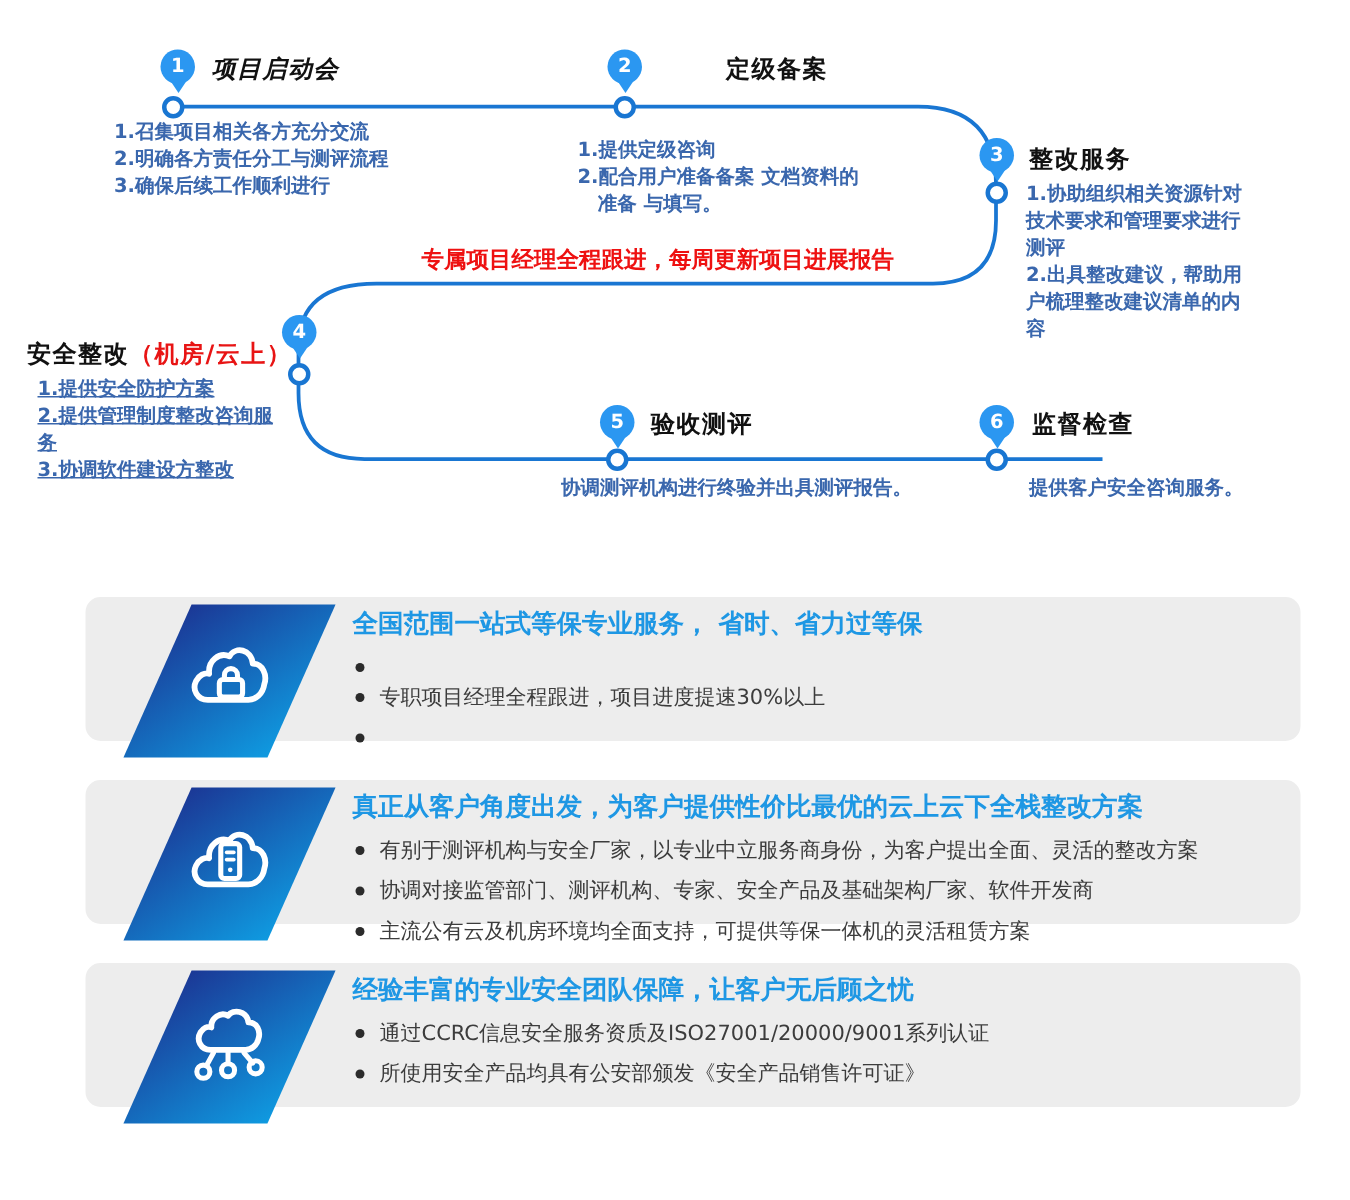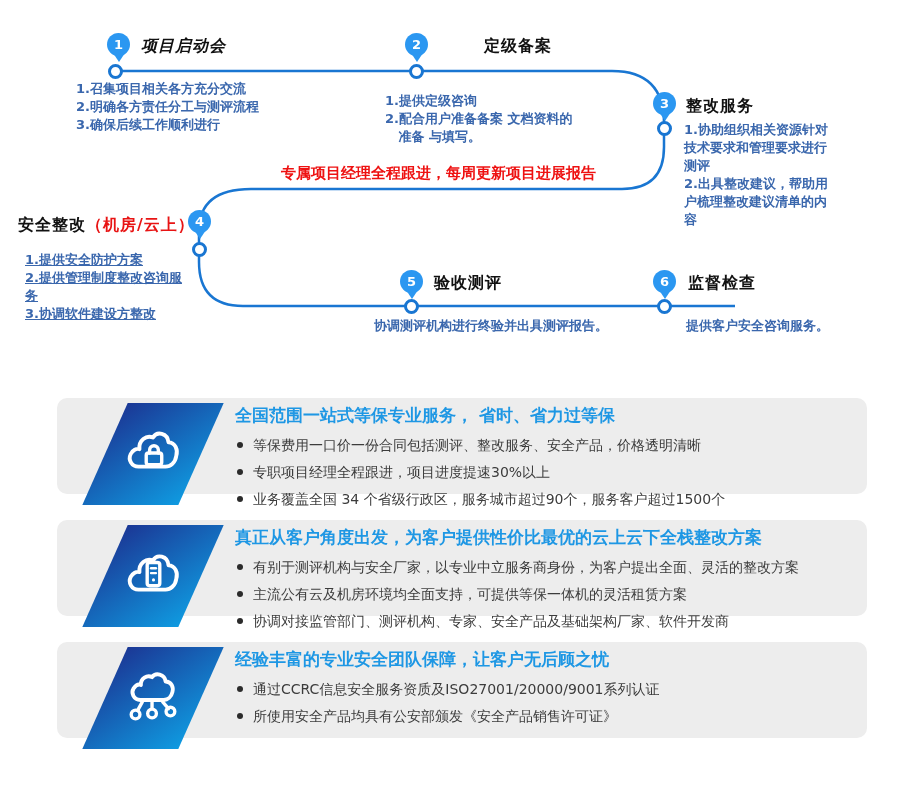--- a/index.html
+++ b/index.html
@@ -64,21 +64,21 @@
     <div class="pin" style="left:400px;top:270px;">
         <span>5</span>
       </div>
     <div class="pin" style="left:653px;top:270px;">
         <span>6</span>
       </div>
 
     <div class="step-title" style="left:141px;top:36px;font-style:italic;">项目启动会</div>
     <div class="step-title" style="left:439px;top:36px;margin-left:45px;">定级备案</div>
     <div class="step-title" style="left:686px;top:96px;">整改服务</div>
-    <div class="step-title" style="left:18px;top:215px;"><span>安全整改</span><span class="red">（机房/云上）</span></div>
+    <div class="step-title" style="left:18px;top:226px;"><span>安全整改</span><span class="red">（机房/云上）</span></div>
     <div class="step-title" style="left:434px;top:273px;">验收测评</div>
     <div class="step-title" style="left:688px;top:273px;">监督检查</div>
 
     <div class="step-desc" style="left:76px;top:80px;">1.召集项目相关各方充分交流
 2.明确各方责任分工与测评流程
 3.确保后续工作顺利进行</div>
     <div class="step-desc" style="left:385px;top:92px;">1.提供定级咨询
 2.配合用户准备备案 文档资料的
    准备 与填写。</div>
     <div class="step-desc" style="left:684px;top:121px;width:178px;">1.协助组织相关资源针对
@@ -104,29 +104,27 @@
         <svg width="62" height="62" viewBox="0 0 64 64">
           <path d="M17 45 C10 45 6 38 9 32 C11 28 15 26 18 27 C17 18 25 12 32 15 C36 8 47 10 48 20 C55 20 58 28 56 34 C55 41 50 45 45 45 Z" fill="none" stroke="#fff" stroke-width="4" stroke-linejoin="round"></path>
           <rect x="25" y="31" width="16" height="12" rx="2.5" fill="#1470c0" stroke="#fff" stroke-width="3.5"></rect>
           <path d="M28.5 31 v-3 a4.5 4.5 0 0 1 9 0 v3" fill="none" stroke="#fff" stroke-width="3.5" stroke-linecap="round"></path>
         </svg>
       </div>
       <div class="card-content">
         <div class="card-title">全国范围一站式等保专业服务， 省时、省力过等保</div>
         <div class="bullet-row">
             <span class="bullet-dot"></span>
-            <span class="bullet-text">等保费用一口价一份合同包括测评、整改服务、安全产品，价格透明清晰</span>
           </div>
         <div class="bullet-row">
             <span class="bullet-dot"></span>
             <span class="bullet-text">专职项目经理全程跟进，项目进度提速30%以上</span>
           </div>
         <div class="bullet-row">
             <span class="bullet-dot"></span>
-            <span class="bullet-text">业务覆盖全国 34 个省级行政区，服务城市超过90个，服务客户超过1500个</span>
           </div>
       </div>
     </div>
 
     <div class="card">
       <div class="para">
         <svg width="62" height="62" viewBox="0 0 64 64">
           <path d="M17 46 C10 46 6 39 9 33 C11 29 15 27 18 28 C17 19 25 13 32 16 C36 9 47 11 48 21 C55 21 58 29 56 35 C55 42 50 46 45 46 Z" fill="none" stroke="#fff" stroke-width="4" stroke-linejoin="round"></path>
           <rect x="26" y="18" width="13" height="24" rx="2.5" fill="#1470c0" stroke="#fff" stroke-width="3.5"></rect>
           <line x1="30" y1="24" x2="35" y2="24" stroke="#fff" stroke-width="2.5" stroke-linecap="round"></line>
@@ -135,25 +133,25 @@
         </svg>
       </div>
       <div class="card-content">
         <div class="card-title">真正从客户角度出发，为客户提供性价比最优的云上云下全栈整改方案</div>
         <div class="bullet-row">
             <span class="bullet-dot"></span>
             <span class="bullet-text">有别于测评机构与安全厂家，以专业中立服务商身份，为客户提出全面、灵活的整改方案</span>
           </div>
         <div class="bullet-row">
             <span class="bullet-dot"></span>
-            <span class="bullet-text">主流公有云及机房环境均全面支持，可提供等保一体机的灵活租赁方案</span>
+            <span class="bullet-text">协调对接监管部门、测评机构、专家、安全产品及基础架构厂家、软件开发商</span>
           </div>
         <div class="bullet-row">
             <span class="bullet-dot"></span>
-            <span class="bullet-text">协调对接监管部门、测评机构、专家、安全产品及基础架构厂家、软件开发商</span>
+            <span class="bullet-text">主流公有云及机房环境均全面支持，可提供等保一体机的灵活租赁方案</span>
           </div>
       </div>
     </div>
 
     <div class="card">
       <div class="para">
         <svg width="62" height="62" viewBox="0 0 64 64">
           <path d="M19 34 C12 34 9 27 12 22 C14 19 17 17.5 19.5 18.5 C19 12 26 7.5 31 10.5 C34.5 5.5 44 7 45 15 C51 15 53.5 21 52 26 C51 31 47 34 43 34 Z" fill="none" stroke="#fff" stroke-width="4" stroke-linejoin="round"></path>
           <path d="M31 34 v8 M21 36 l-5 9 M42 36 l6 7" fill="none" stroke="#fff" stroke-width="3.5" stroke-linecap="round"></path>
           <circle cx="14" cy="49" r="4.5" fill="none" stroke="#fff" stroke-width="3.5"></circle>

